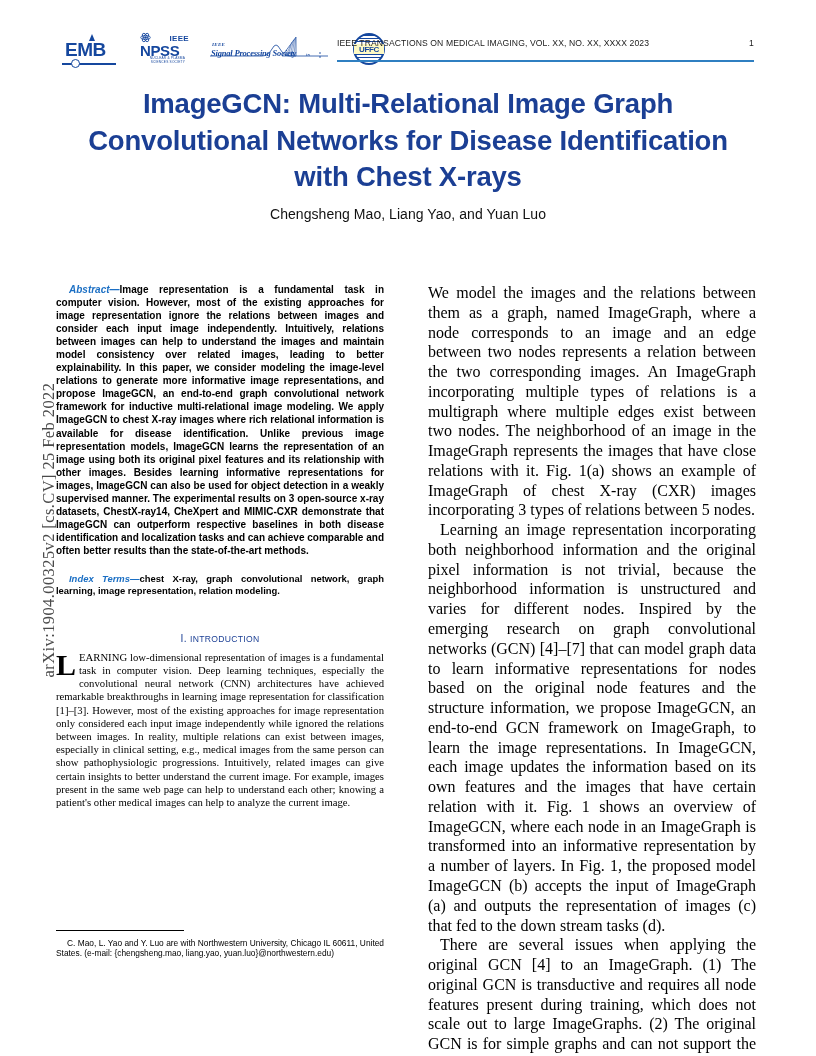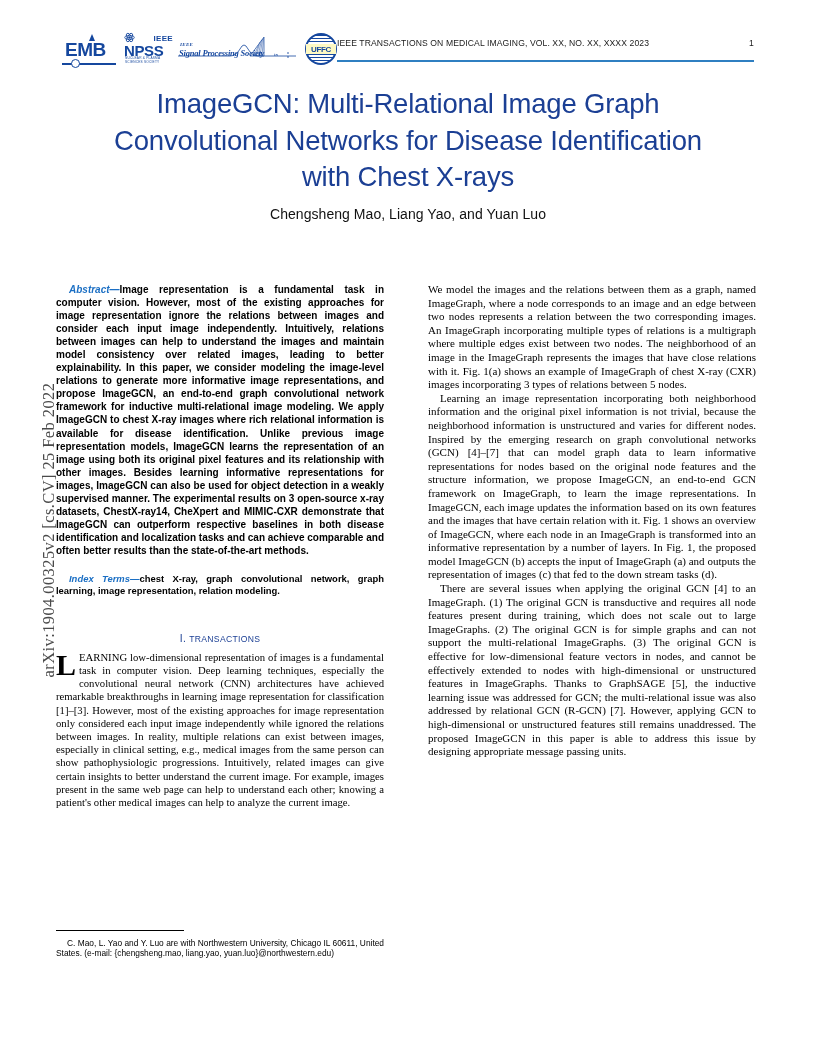--- a/index.html
+++ b/index.html
@@ -46,22 +46,23 @@
     top: 28px;
     width: 692px;
     height: 46px;
   }
   .logo-row {
     position: absolute;
     left: 0;
     top: 0;
     display: flex;
     align-items: center;
-    gap: 5px;
+    gap: 21px;
     height: 44px;
+    text-align: right;
   }
 
   
   .logo-emb {
     position: relative;
     width: 56px;
     height: 36px;
     color: #15479e;
   }
   .logo-emb .emb-text {
@@ -243,20 +244,21 @@
     position: absolute;
     left: 88px;
     top: 86px;
     width: 640px;
     text-align: center;
     font-family: "Liberation Sans", sans-serif;
     font-size: 27.5px;
     line-height: 1.33;
     color: #1b3f94;
     letter-spacing: -0.2px;
+    font-weight: bold;
   }
   .authors {
     position: absolute;
     left: 88px;
     top: 206px;
     width: 640px;
     text-align: center;
     font-family: Liberation Sans, sans-serif;
     font-size: 14px;
     color: #111111;
@@ -306,21 +308,21 @@
     color: #1b3f94;
     font-family: "Liberation Sans", sans-serif;
     font-size: 10.3px;
     margin: 35px 0 7px 0;
     letter-spacing: 0.3px;
   }
   .sec-head .sc { font-size: 8.6px; }
 
   .body-p {
     font-family: "Liberation Serif", serif;
-    font-size: 11px;
+    font-size: 16px;
     line-height: 1.236;
     text-align: justify;
     text-justify: inter-word;
     margin: 0;
     text-indent: 12px;
     color: #000;
     hyphens: auto;
   }
   .body-p.first { text-indent: 0; }
 
@@ -433,21 +435,21 @@
   <div class="authors">Chengsheng Mao, Liang Yao, and Yuan Luo</div>
 
   <div class="col col-left">
 
     <p class="abstract"><span class="indent"></span><span class="lead">Abstract—</span><span>Image representation is a fundamental task in computer vision. However, most of the existing approaches for image representation ignore the relations between images and consider each input image independently. Intuitively, relations between images can help to understand the images and maintain model consistency over related images, leading to better explainability. In this paper, we consider modeling the image-level relations to generate more informative image representations, and propose ImageGCN, an end-to-end graph convolutional network framework for inductive multi-relational image modeling. We apply ImageGCN to chest X-ray images where rich relational information is available for disease identification. Unlike previous image representation models, ImageGCN learns the representation of an image using both its original pixel features and its relationship with other images. Besides learning informative representations for images, ImageGCN can also be used for object detection in a weakly supervised manner. The experimental results on 3 open-source x-ray datasets, ChestX-ray14, CheXpert and MIMIC-CXR demonstrate that ImageGCN can outperform respective baselines in both disease identification and localization tasks and can achieve comparable and often better results than the state-of-the-art methods.</span></p>
 
     <p class="idx"><span class="indent"></span><span class="lead">Index Terms—</span><span>chest X-ray, graph convolutional network, graph learning, image representation, relation modeling.</span></p>
 
     <div class="sec-head">
       <span>I.</span>
-      <span class="sc">TRANSACTIONS</span>
+      <span class="sc">INTRODUCTION</span>
     </div>
 
     <p class="dropcap-p"><span class="dropcap">L</span><span>EARNING low-dimensional representation of images is a fundamental task in computer vision. Deep learning techniques, especially the convolutional neural network (CNN) architectures have achieved remarkable breakthroughs in learning image representation for classification [1]–[3]. However, most of the existing approaches for image representation only considered each input image independently while ignored the relations between images. In reality, multiple relations can exist between images, especially in clinical setting, e.g., medical images from the same person can show pathophysiologic progressions. Intuitively, related images can give certain insights to better understand the current image. For example, images present in the same web page can help to understand each other; knowing a patient's other medical images can help to analyze the current image.</span></p>
   </div>
 
   <div class="col col-right">
     <p class="body-p first">We model the images and the relations between them as a graph, named ImageGraph, where a node corresponds to an image and an edge between two nodes represents a relation between the two corresponding images. An ImageGraph incorporating multiple types of relations is a multigraph where multiple edges exist between two nodes. The neighborhood of an image in the ImageGraph represents the images that have close relations with it. Fig. 1(a) shows an example of ImageGraph of chest X-ray (CXR) images incorporating 3 types of relations between 5 nodes.</p>
     <p class="body-p">Learning an image representation incorporating both neighborhood information and the original pixel information is not trivial, because the neighborhood information is unstructured and varies for different nodes. Inspired by the emerging research on graph convolutional networks (GCN) [4]–[7] that can model graph data to learn informative representations for nodes based on the original node features and the structure information, we propose ImageGCN, an end-to-end GCN framework on ImageGraph, to learn the image representations. In ImageGCN, each image updates the information based on its own features and the images that have certain relation with it. Fig. 1 shows an overview of ImageGCN, where each node in an ImageGraph is transformed into an informative representation by a number of layers. In Fig. 1, the proposed model ImageGCN (b) accepts the input of ImageGraph (a) and outputs the representation of images (c) that fed to the down stream tasks (d).</p>
     <p class="body-p">There are several issues when applying the original GCN [4] to an ImageGraph. (1) The original GCN is transductive and requires all node features present during training, which does not scale out to large ImageGraphs. (2) The original GCN is for simple graphs and can not support the multi-relational ImageGraphs. (3) The original GCN is effective for low-dimensional feature vectors in nodes, and cannot be effectively extended to nodes with high-dimensional or unstructured features in ImageGraphs. Thanks to GraphSAGE [5], the inductive learning issue was addressed for GCN; the multi-relational issue was also addressed by relational GCN (R-GCN) [7]. However, applying GCN to high-dimensional or unstructured features still remains unaddressed. The proposed ImageGCN in this paper is able to address this issue by designing appropriate message passing units.</p>
   </div>

